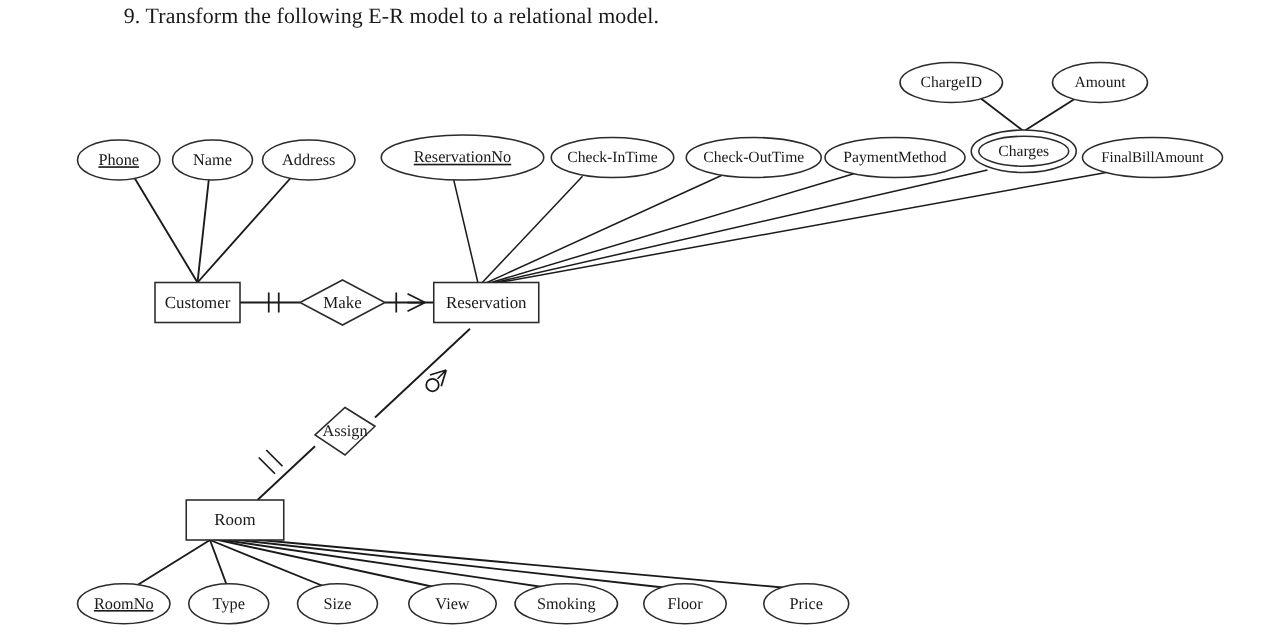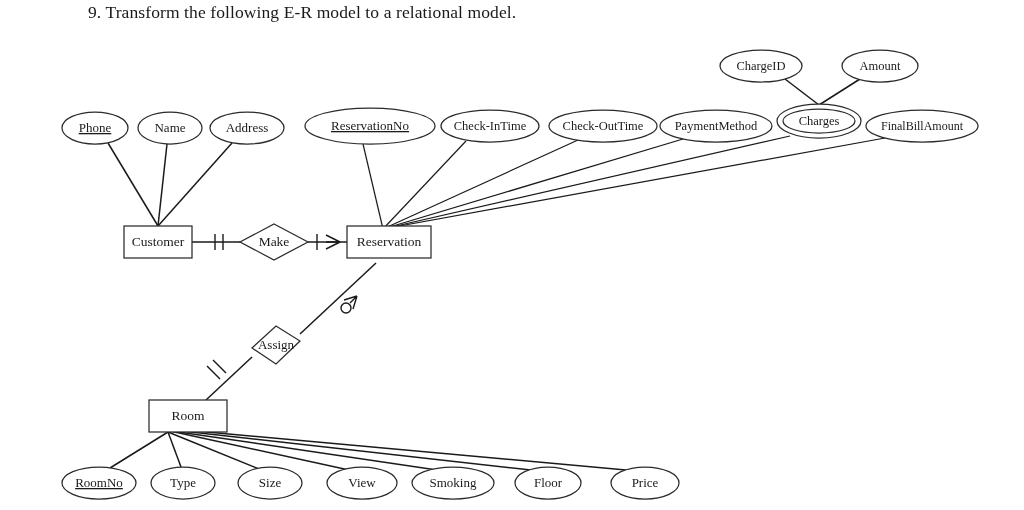--- a/index.html
+++ b/index.html
@@ -10,21 +10,21 @@
   #page {
     position: relative;
     width: 1024px;
     height: 510px;
     background: #ffffff;
     overflow: hidden;
     font-family: "Liberation Serif", "DejaVu Serif", serif;
   }
   #question-text {
     position: absolute;
-    left: 88px;
+    left: 99px;
     top: 2px;
     font-size: 17.5px;
     color: #1a1a1a;
     white-space: nowrap;
     letter-spacing: 0.1px;
   }
   #er-canvas {
     position: absolute;
     left: 0;
     top: 0;

